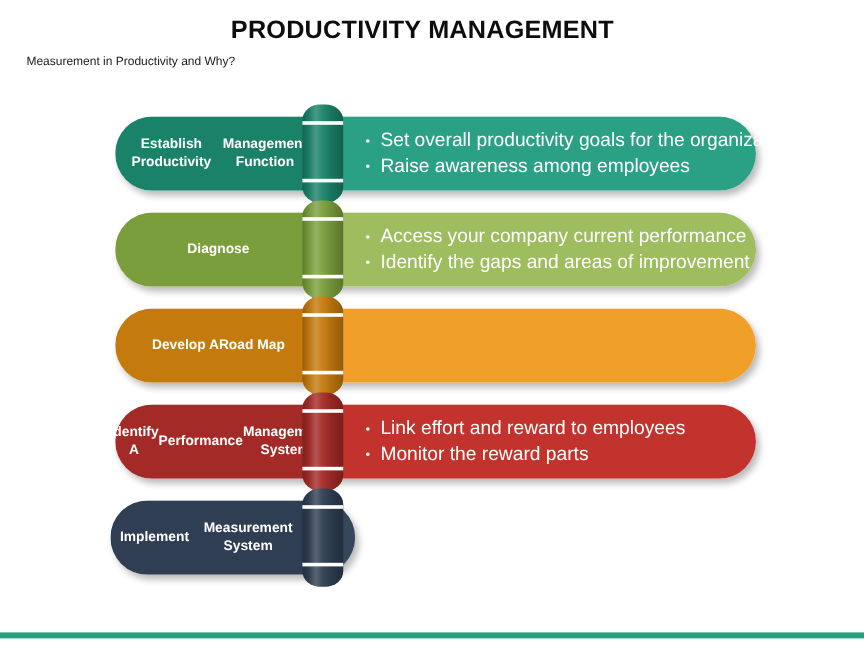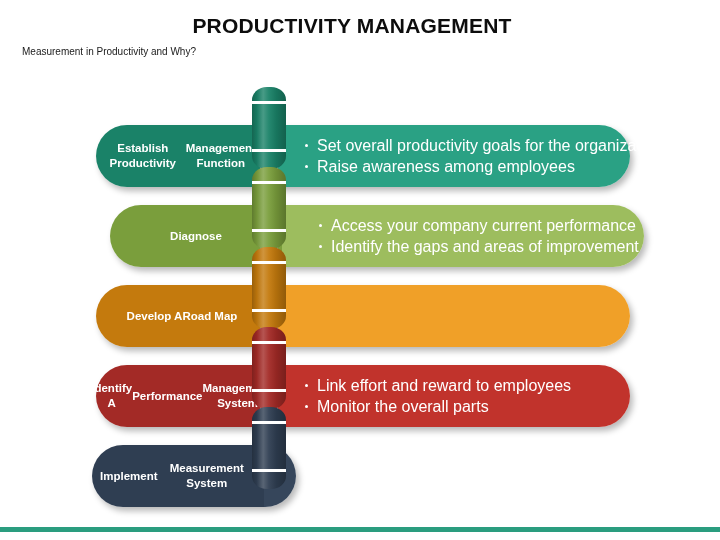--- a/index.html
+++ b/index.html
@@ -15,21 +15,21 @@
   #title{
     font-size:21px;font-weight:bold;color:#0d0d0d;
     letter-spacing:.2px;line-height:1.1;margin:0;text-align:center;
   }
   #subtitle{
     font-size:10px;font-weight:normal;color:#1a1a1a;
     margin:9px 0 0 0;line-height:1.1;
   }
 
   
-  .row{position:absolute;height:62px;margin-top:28px;}
+  .row{position:absolute;height:62px;}
   .bar{
     position:absolute;left:0;top:0;height:62px;width:100%;
     border-radius:31px;overflow:hidden;
     box-shadow:3px 4px 6px rgba(0,0,0,.28);
   }
   .bar-left{
     position:absolute;left:0;top:0;bottom:0;width:172px;
   }
   .bar-right{
     position:absolute;left:172px;top:0;bottom:0;right:0;
@@ -107,21 +107,21 @@
         </div>
         <div class="label">
           <span style="display: block;">Establish Productivity</span>
           <span style="display: block;">Management Function</span>
         </div>
         <div class="bullets">
           <div class="bullet">Set overall productivity goals for the organization</div>
           <div class="bullet">Raise awareness among employees</div>
         </div>
       </div>
-      <div class="row" style="left: 110px; top: 177px; width: 534px;">
+      <div class="row" style="left: 96px; top: 177px; width: 534px;">
         <div class="bar">
           <div class="bar-left" style="background: rgb(122, 158, 60);"></div>
           <div class="bar-right" style="background: rgb(157, 189, 94);"></div>
         </div>
         <div class="label">
           <span style="display: block;">Diagnose</span>
         </div>
         <div class="bullets">
           <div class="bullet">Access your company current performance</div>
           <div class="bullet">Identify the gaps and areas of improvement</div>
@@ -142,21 +142,21 @@
           <div class="bar-left" style="background: rgb(163, 42, 38);"></div>
           <div class="bar-right" style="background: rgb(193, 51, 44);"></div>
         </div>
         <div class="label">
           <span style="display: block;">Identify A</span>
           <span style="display: block;">Performance</span>
           <span style="display: block;">Management System</span>
         </div>
         <div class="bullets">
           <div class="bullet">Link effort and reward to employees</div>
-          <div class="bullet">Monitor the overall parts</div>
+          <div class="bullet">Monitor the reward parts</div>
         </div>
       </div>
       <div class="row" style="left: 92px; top: 417px; width: 204px;">
         <div class="bar">
           <div class="bar-left" style="background: rgb(47, 62, 82);"></div>
           <div class="bar-right" style="background: rgb(54, 70, 91);"></div>
         </div>
         <div class="label">
           <span style="display: block;">Implement</span>
           <span style="display: block;">Measurement System</span>

